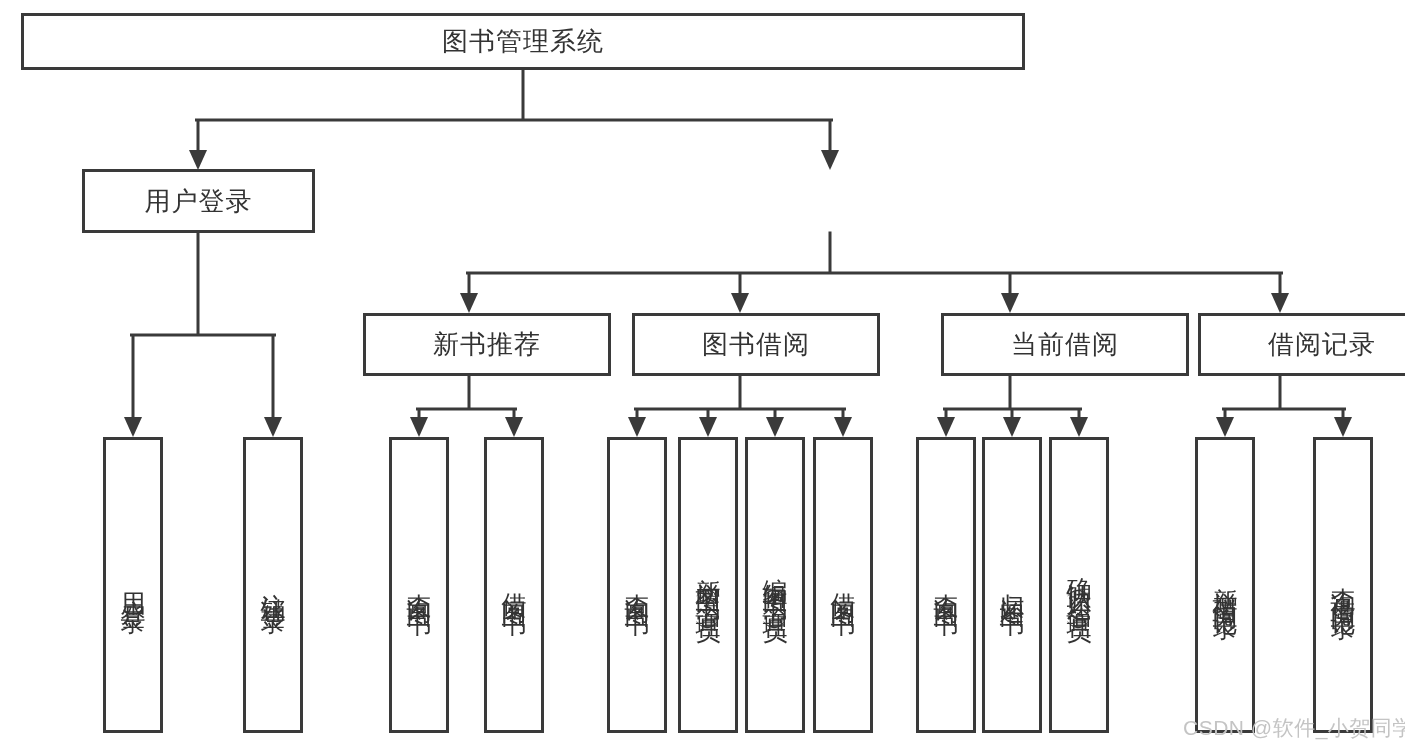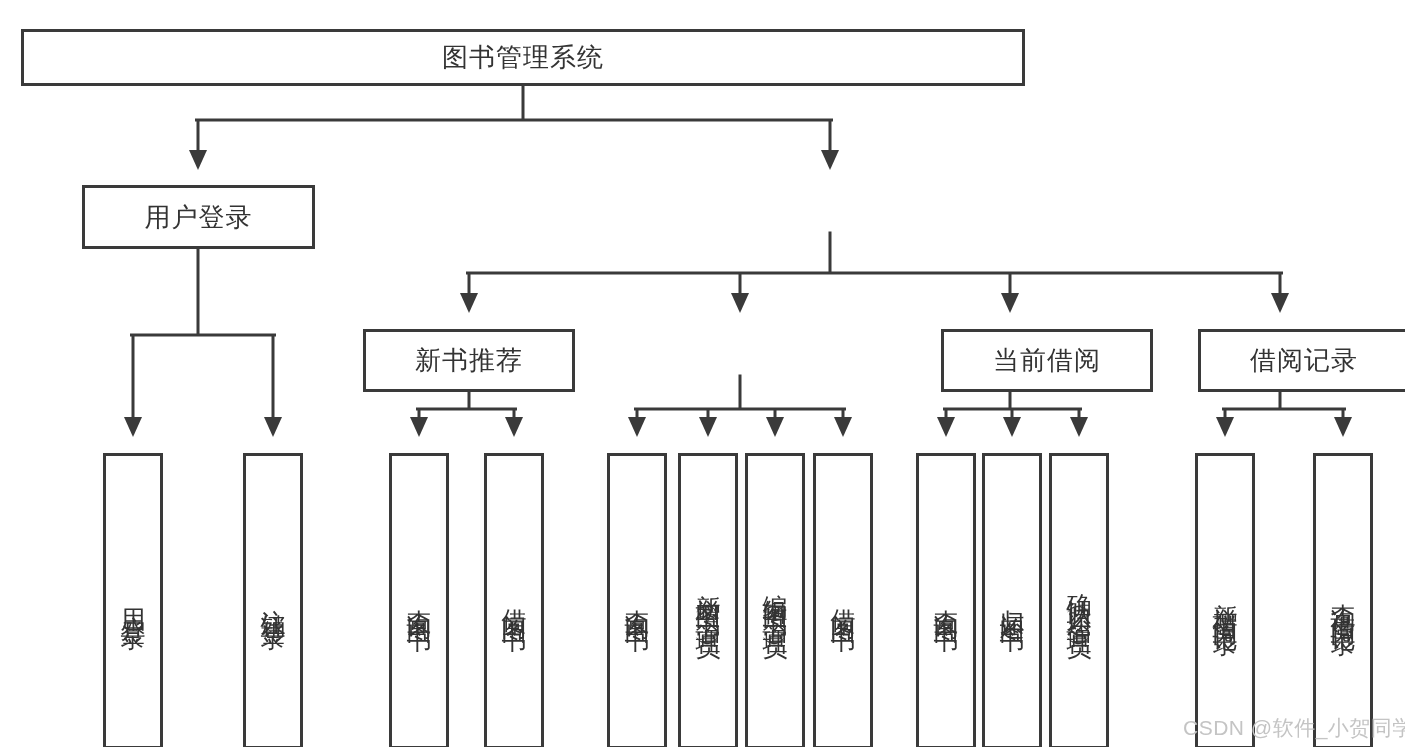--- a/index.html
+++ b/index.html
@@ -5,30 +5,29 @@
   html,body{margin:0;padding:0;background:#ffffff;}
   .stage{
     position:relative;width:1405px;height:747px;background:#ffffff;
     font-family:"Liberation Sans","DejaVu Sans",sans-serif;color:#333333;overflow:hidden;
   }
   .lines{position:absolute;left:0;top:0;z-index:1;}
   .box{
     position:absolute;box-sizing:border-box;background:#ffffff;
     border:3px solid #3a3a3a;display:flex;align-items:center;justify-content:center;
     z-index:2;
-    margin-top:16px;
   }
   .hlabel{font-size:26px;white-space:nowrap;letter-spacing:1px;}
   .vlabel{
     writing-mode:vertical-rl;text-orientation:mixed;
     font-size:25px;line-height:1;letter-spacing:6px;
   }
   .root{left:21px;top:13px;width:1004px;height:57px;}
   .l2{top:169px;width:233px;height:64px;}
-  .l3{top:313px;width:212px;height:63px;}
+  .l3{top:313px;width:248px;height:63px;}
   .leaf{top:437px;width:60px;height:296px;}
   .watermark{
     position:absolute;z-index:3;font-size:21px;color:#c4c4c4;
     white-space:nowrap;letter-spacing:0.5px;
   }
 </style>
 </head>
 <body>
 
 <div class="stage">
@@ -74,20 +73,23 @@
     <span class="hlabel">图书管理系统</span>
   </div>
 
   <div class="box l2" style="left:82px;">
     <span class="hlabel">用户登录</span>
   </div>
 
   <div class="box l3" style="left:363px;">
     <span class="hlabel">新书推荐</span>
   </div>
+  <div class="box l3" style="left:632px;">
+    <span class="hlabel">图书借阅</span>
+  </div>
   <div class="box l3" style="left:941px;">
     <span class="hlabel">当前借阅</span>
   </div>
   <div class="box l3" style="left:1198px;">
     <span class="hlabel">借阅记录</span>
   </div>
 
   <div class="box leaf" style="left:103px;">
     <span class="vlabel">用户登录</span>
   </div>

